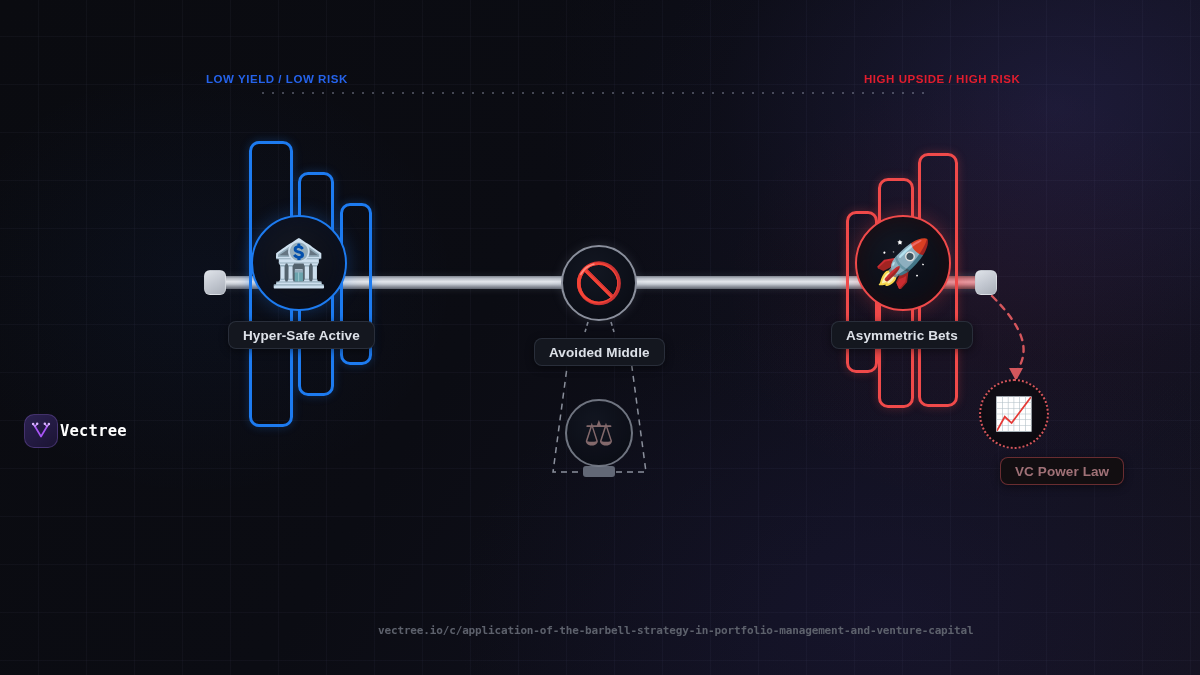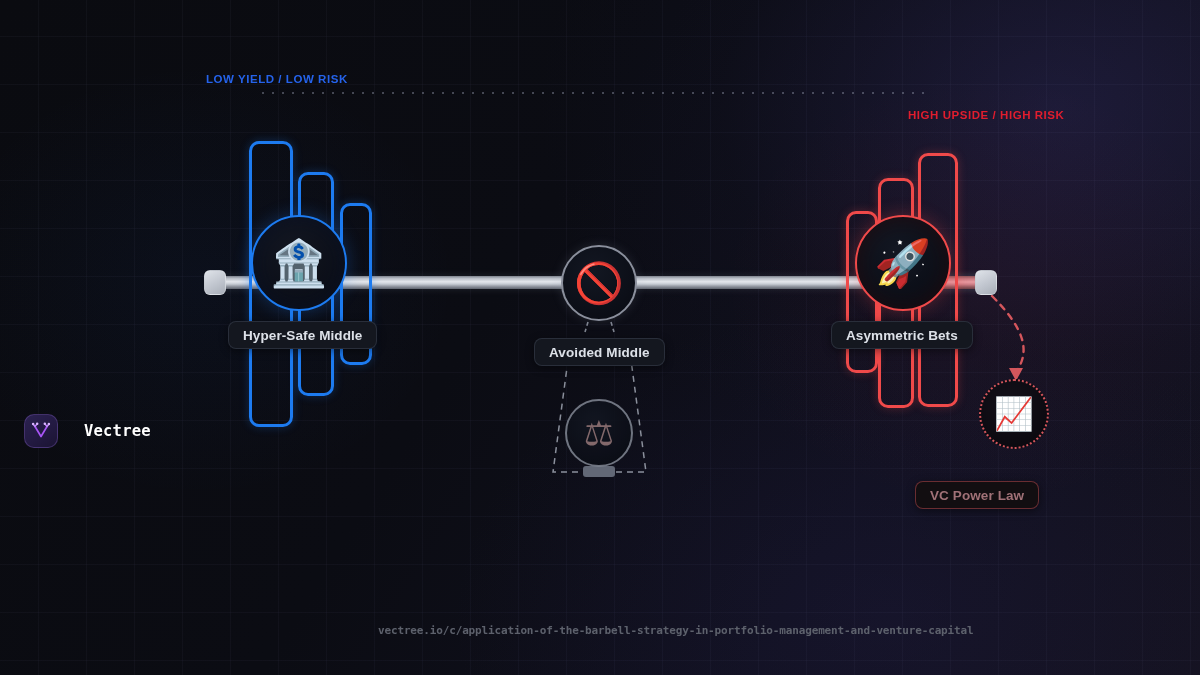--- a/index.html
+++ b/index.html
@@ -52,21 +52,21 @@
   
   .axis-label {
     position: absolute;
     top: 73px;
     font-size: 11.5px;
     font-weight: 700;
     letter-spacing: 0.55px;
     white-space: nowrap;
   }
   .axis-label.low  { left: 206px; color: #2563eb; }
-  .axis-label.high { left: 908px; color: #e11d2e; margin-top: 36px; }
+  .axis-label.high { left: 864px; color: #e11d2e; }
 
   .dotted-axis {
     position: absolute;
     left: 262px;
     right: 272px;
     top: 92px;
     height: 2px;
     background-image: linear-gradient(to right, rgba(150,155,175,0.42) 0 2px, transparent 2px 100%);
     background-size: 10px 2px;
     background-repeat: repeat-x;
@@ -204,45 +204,44 @@
   .pill.bets-pill   { left: 831px; top: 321px; }
   .pill.avoided-pill{ left: 534px; top: 330px; margin-top: 8px; }
 
   .pill.rebalance-pill {
     left: 534px; top: 481px;
     background: #101219;
     border: 1px solid rgba(110,118,140,0.30);
     color: #727a8a;
   }
   .pill.powerlaw-pill {
-    left: 915px; top: 457px;
+    left: 1000px; top: 457px;
     background: #120e11;
     border: 1px solid rgba(200,80,86,0.48);
     color: #a07177;
-    margin-top: 24px;
   }
 
   
   .connector-svg {
     position: absolute;
     inset: 0;
     width: 1200px;
     height: 675px;
     pointer-events: none;
     overflow: visible;
   }
 
   
   .brand-row {
     position: absolute;
     left: 24px;
     top: 414px;
     display: flex;
     align-items: center;
-    gap: 26px;
+    gap: 2px;
   }
   .brand-mark {
     width: 34px; height: 34px;
     border-radius: 10px;
     background: linear-gradient(145deg, #2b2150 0%, #231a42 55%, #1b1433 100%);
     border: 1px solid rgba(150,110,220,0.30);
     display: flex; align-items: center; justify-content: center;
   }
   .brand-name {
     color: #ffffff;
@@ -314,21 +313,21 @@
   <div class="plate blue l2"></div>
   <div class="plate blue l3"></div>
 
   <div class="plate red r3"></div>
   <div class="plate red r2"></div>
   <div class="plate red r1"></div>
 
   <div class="node anchor">
     <span class="glyph">🏦</span>
   </div>
-  <div class="pill anchor-pill">Hyper-Safe Middle</div>
+  <div class="pill anchor-pill">Hyper-Safe Active</div>
 
   <div class="node avoided">
     <span class="glyph">🚫</span>
   </div>
   <div class="pill avoided-pill">Avoided Middle</div>
 
   <div class="node rebalance">
     <span class="glyph">⚖</span>
   </div>
 

